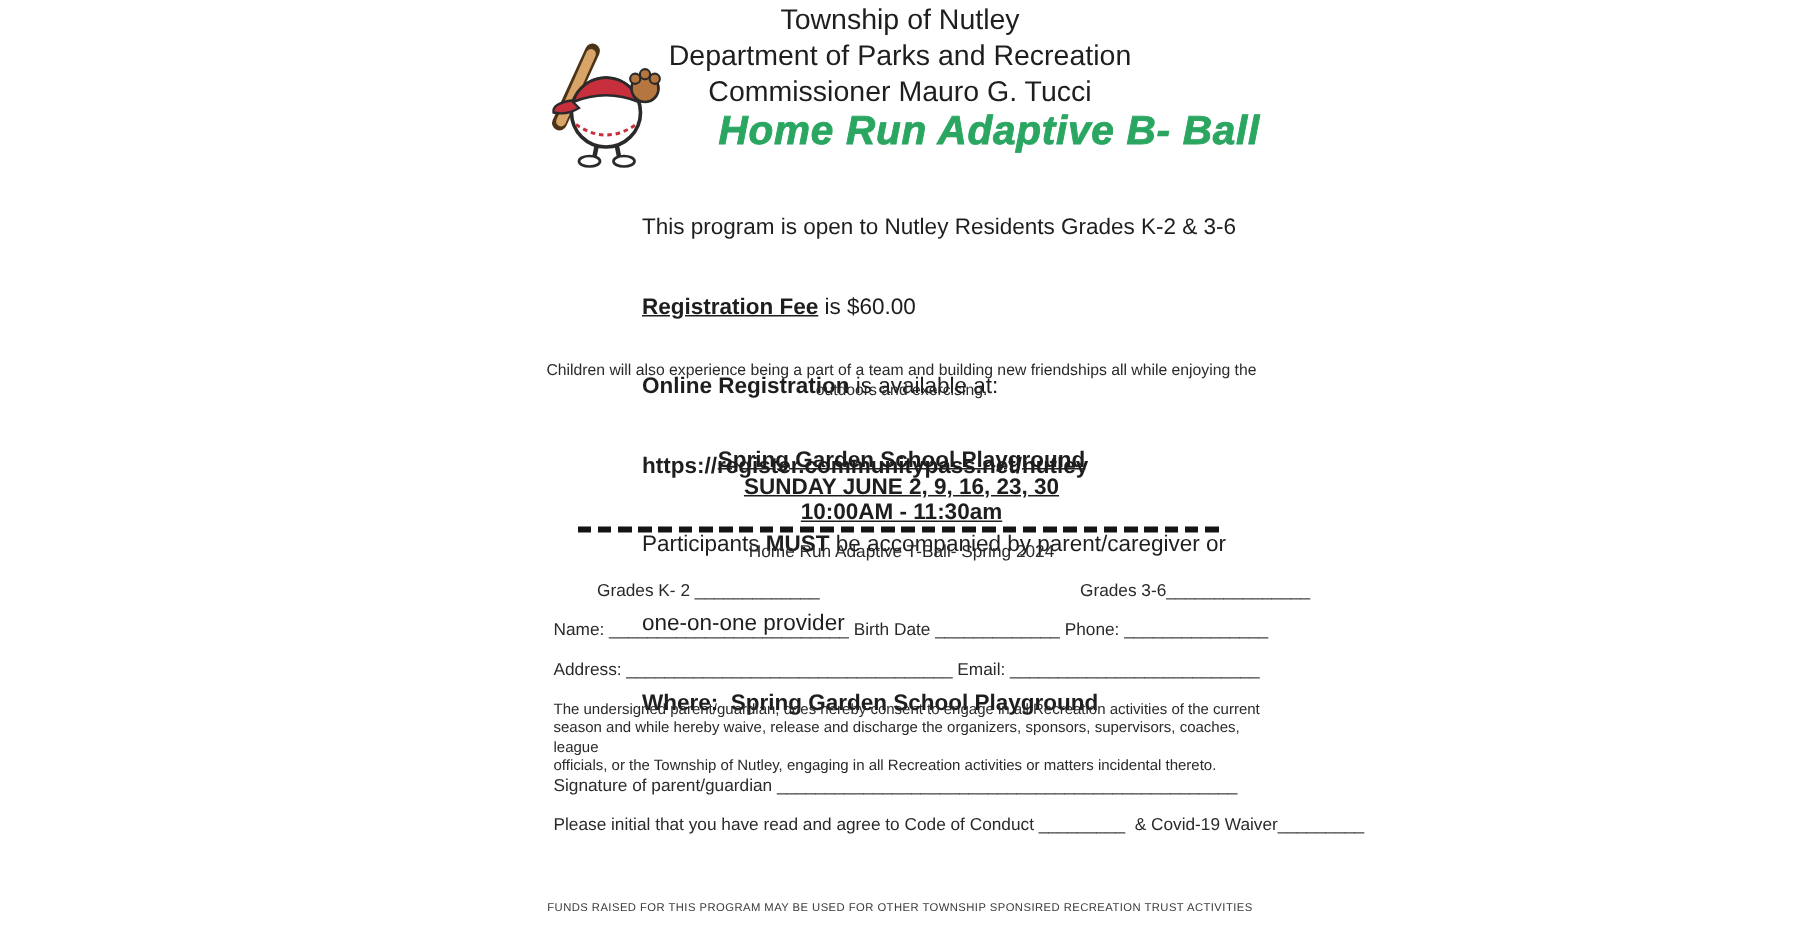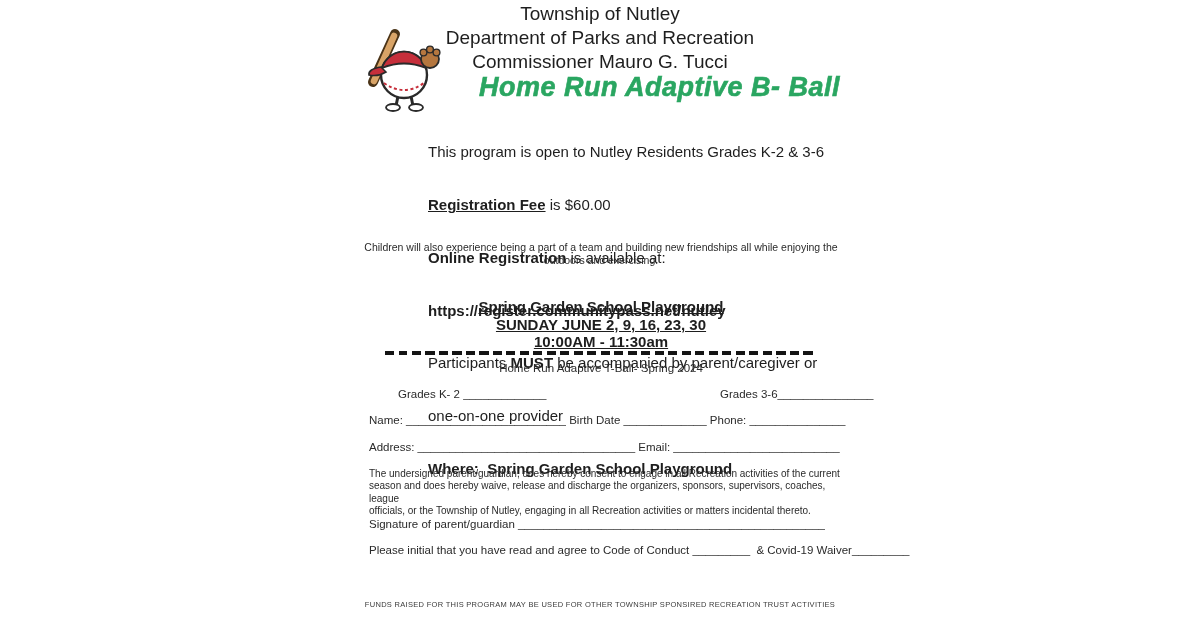--- a/index.html
+++ b/index.html
@@ -163,21 +163,21 @@
   <div class="form-title">Home Run Adaptive T-Ball- Spring 2024</div>
 
   <span class="grades-left">Grades K- 2 _____________</span>
   <span class="grades-right">Grades 3-6_______________</span>
 
   <div class="form-row" style="top:414px">Name: _________________________ Birth Date _____________ Phone: _______________</div>
   <div class="form-row" style="top:441px">Address: __________________________________ Email: __________________________</div>
 
   <div class="consent">
     <div>The undersigned parent/guardian, does hereby consent to engage in all Recreation activities of the current</div>
-    <div>season and does hereby waive, release and discharge the organizers, sponsors, supervisors, coaches, league</div>
+    <div>season and while hereby waive, release and discharge the organizers, sponsors, supervisors, coaches, league</div>
     <div>officials, or the Township of Nutley, engaging in all Recreation activities or matters incidental thereto.</div>
   </div>
 
   <div class="form-row" style="top:518px">Signature of parent/guardian ________________________________________________</div>
   <div class="form-row" style="top:544px">Please initial that you have read and agree to Code of Conduct _________  &amp; Covid-19 Waiver_________</div>
 
   <div class="footer">FUNDS RAISED FOR THIS PROGRAM MAY BE USED FOR OTHER TOWNSHIP SPONSIRED RECREATION TRUST ACTIVITIES</div>
 
 </div>
 

